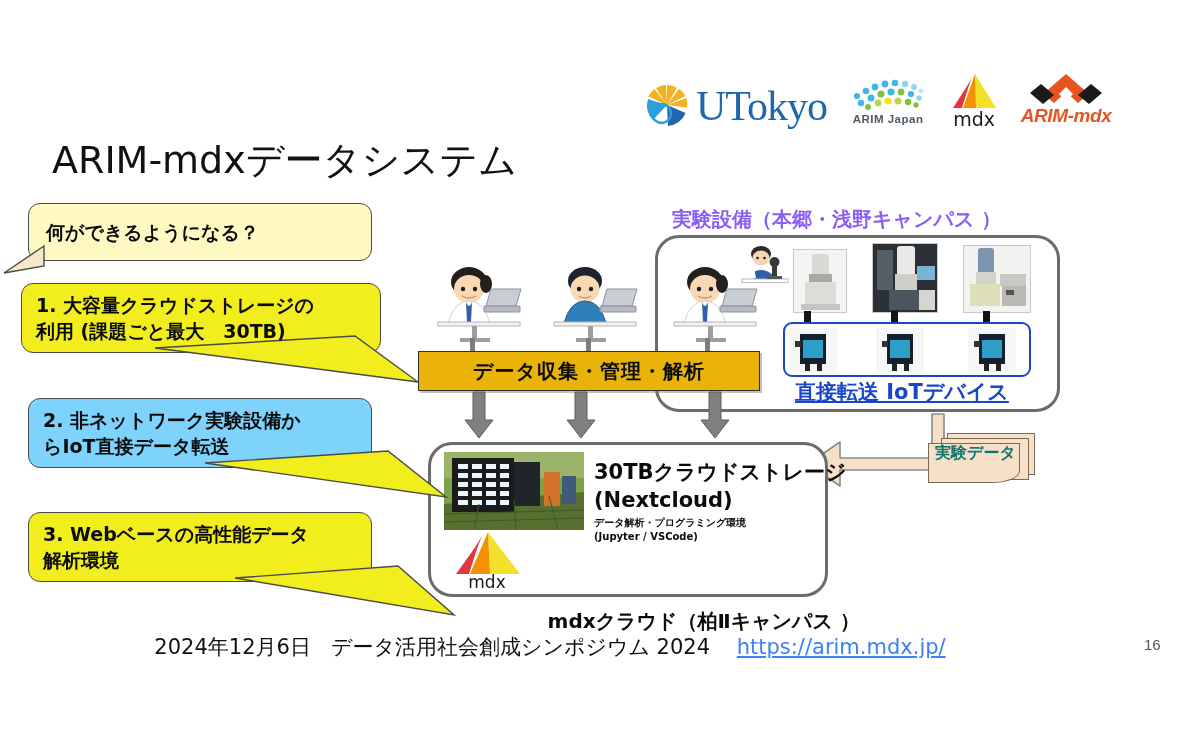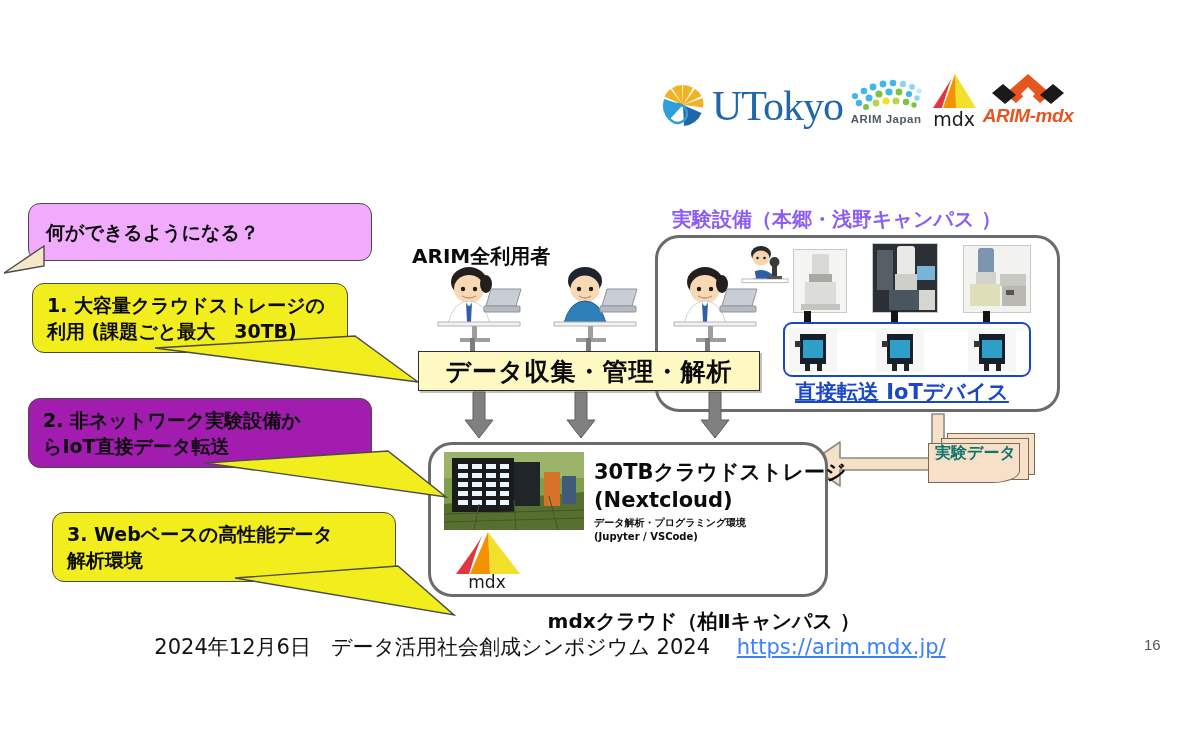--- a/index.html
+++ b/index.html
@@ -6,21 +6,21 @@
   body{
     width:1200px;height:755px;
     background:#ffffff;
     font-family:"Liberation Sans","DejaVu Sans",sans-serif;
     overflow:hidden;
     position:relative;
   }
   .slide{position:relative;width:1200px;height:755px;overflow:hidden;}
 
   
-  .logo-row{position:absolute;left:660px;top:72px;height:68px;display:flex;align-items:flex-start;}
+  .logo-row{position:absolute;left:644px;top:72px;height:68px;display:flex;align-items:flex-start;gap:18px;}
   .logo{display:flex;align-items:center;height:68px;}
 
   
   .utokyo{display:flex;align-items:center;gap:6px;}
   .utokyo-mark{position:relative;width:46px;height:46px;}
   .utokyo-word{font-family:"Liberation Serif","DejaVu Serif",serif;font-size:42px;color:#1f66ab;letter-spacing:-1px;line-height:1;}
 
   
   .arimjp{display:flex;flex-direction:column;align-items:center;gap:1px;}
   .arimjp-dots{width:86px;height:40px;}
@@ -42,44 +42,44 @@
     font-size:38px;color:#111;letter-spacing:0px;white-space:nowrap;
     font-family:"DejaVu Sans","Liberation Sans",sans-serif;
   }
 
   
   .callout{position:absolute;box-sizing:border-box;border:1.6px solid #4a4a4a;border-radius:12px;}
   .callout .ctext{
     position:relative;z-index:3;font-weight:bold;color:#0b0b0b;
     font-family:"DejaVu Sans","Liberation Sans",sans-serif;
   }
-  .c0{left:28px;top:203px;width:344px;height:58px;background:#f0abfc;}
+  .c0{left:28px;top:203px;width:344px;height:58px;background:#fef9c3;}
   .c0 .ctext{font-size:19px;padding:16px 0 0 17px;}
-  .c1{left:32px;top:283px;width:316px;height:70px;background:#f2ed1c;}
+  .c1{left:21px;top:283px;width:360px;height:70px;background:#f2ed1c;}
   .c1 .ctext{font-size:19px;padding:9px 0 0 14px;line-height:1.35;}
-  .c2{left:28px;top:398px;width:344px;height:70px;background:#a21caf;}
+  .c2{left:28px;top:398px;width:344px;height:70px;background:#7dd3fc;}
   .c2 .ctext{font-size:19px;padding:9px 0 0 14px;line-height:1.35;}
-  .c3{left:28px;top:512px;width:344px;height:70px;background:#f2ed1c;margin-left:24px;}
+  .c3{left:28px;top:512px;width:344px;height:70px;background:#f2ed1c;}
   .c3 .ctext{font-size:19px;padding:9px 0 0 14px;line-height:1.35;}
 
   .tail{position:absolute;z-index:1;pointer-events:none;}
 
   
   .users-label{
     position:absolute;left:412px;top:243px;font-size:20px;font-weight:bold;color:#0b0b0b;
     font-family:"DejaVu Sans","Liberation Sans",sans-serif;white-space:nowrap;
   }
   .person{position:absolute;width:110px;height:78px;}
 
   
   .greenbar{
     position:absolute;left:418px;top:351px;width:342px;height:40px;
-    background:#fef9c3;border:1.6px solid #2e2e2e;box-sizing:border-box;
+    background:#eab308;border:1.6px solid #2e2e2e;box-sizing:border-box;
     display:flex;align-items:center;justify-content:center;
-    font-size:25px;font-weight:bold;color:#0b0b0b;letter-spacing:1px;
+    font-size:20px;font-weight:bold;color:#0b0b0b;letter-spacing:1px;
     font-family:"DejaVu Sans","Liberation Sans",sans-serif;
     box-shadow:2px 2px 0 rgba(120,120,120,.45);
   }
 
   
   .facility-label{
     position:absolute;left:672px;top:206px;font-size:20px;font-weight:bold;color:#8b5cf6;
     font-family:"DejaVu Sans","Liberation Sans",sans-serif;white-space:nowrap;
   }
   .facility-box{
@@ -209,20 +209,21 @@
           <path d="M49 2 L72 22 L61 31 L49 20 L37 31 L26 22 Z" fill="#e4551f"></path>
           <path d="M24 12 L37 23 L26 32 L13 21 Z" fill="#1a1a1a"></path>
           <path d="M74 12 L85 21 L72 32 L61 23 Z" fill="#1a1a1a"></path>
           <path d="M49 15 L56 22 L49 29 L42 22 Z" fill="#ffffff"></path>
         </svg>
       </div>
       <div class="arimmdx-word">ARIM-mdx</div>
     </div>
   </div>
 
+  <div class="title">ARIM-mdxデータシステム</div>
 
   <svg class="tail" style="left:150px;top:330px;" width="310" height="60" viewBox="0 0 310 60">
     <path d="M5 18 L268 52 L205 6 Z" fill="#f2ed1c" stroke="#4a4a4a" stroke-width="1.4"></path>
   </svg>
   <svg class="tail" style="left:200px;top:445px;" width="270" height="60" viewBox="0 0 270 60">
     <path d="M5 18 L246 52 L188 6 Z" fill="#f2ed1c" stroke="#4a4a4a" stroke-width="1.4"></path>
   </svg>
   <svg class="tail" style="left:230px;top:560px;" width="250" height="62" viewBox="0 0 250 62">
     <path d="M5 18 L224 55 L168 6 Z" fill="#f2ed1c" stroke="#4a4a4a" stroke-width="1.4"></path>
   </svg>
@@ -339,21 +340,20 @@
     <rect width="48" height="44" fill="#f6f6f6"></rect>
     <rect x="11" y="6" width="26" height="30" fill="#14202c"></rect>
     <rect x="14" y="12" width="20" height="18" fill="#2e9fc9"></rect>
     <rect x="6" y="13" width="6" height="6" fill="#333"></rect>
     <rect x="16" y="36" width="5" height="7" fill="#222"></rect>
     <rect x="28" y="36" width="5" height="7" fill="#222"></rect>
   </svg>
 
   <div class="iot-label">直接転送 IoTデバイス</div>
 
-  <div class="users-label">ARIM全利用者</div>
 
   <svg class="person" style="left:424px;top:265px;" width="110" height="78" viewBox="0 0 110 78">
     <ellipse cx="45" cy="17" rx="18" ry="15" fill="#241f1c"></ellipse>
     <ellipse cx="45" cy="24" rx="15" ry="14" fill="#f8d9b4"></ellipse>
     <circle cx="39" cy="24" r="2.2" fill="#1d1d1d"></circle>
       <circle cx="51" cy="24" r="2.2" fill="#1d1d1d"></circle>
     <path d="M38 31 q7 4 14 0" stroke="#c98f6a" stroke-width="1.4" fill="none"></path>
     <ellipse cx="62" cy="19" rx="6" ry="9" fill="#241f1c"></ellipse>
     <path d="M24 58 q6 -22 21 -22 q15 0 21 22 Z" fill="#ffffff" stroke="#d2d2d2" stroke-width="1"></path>
     <path d="M42 37 q3 8 6 0 l-1 20 l-4 0 Z" fill="#2f5fa8"></path>

